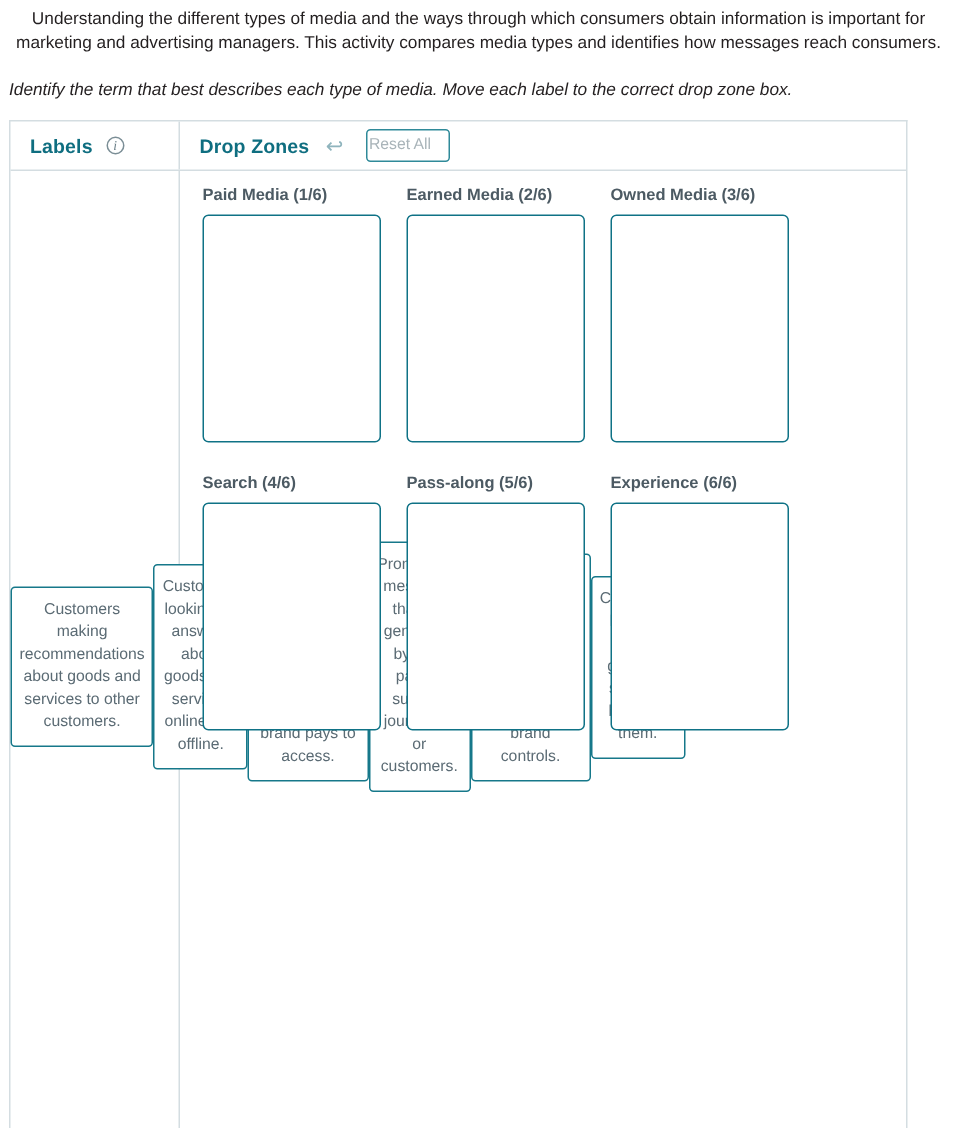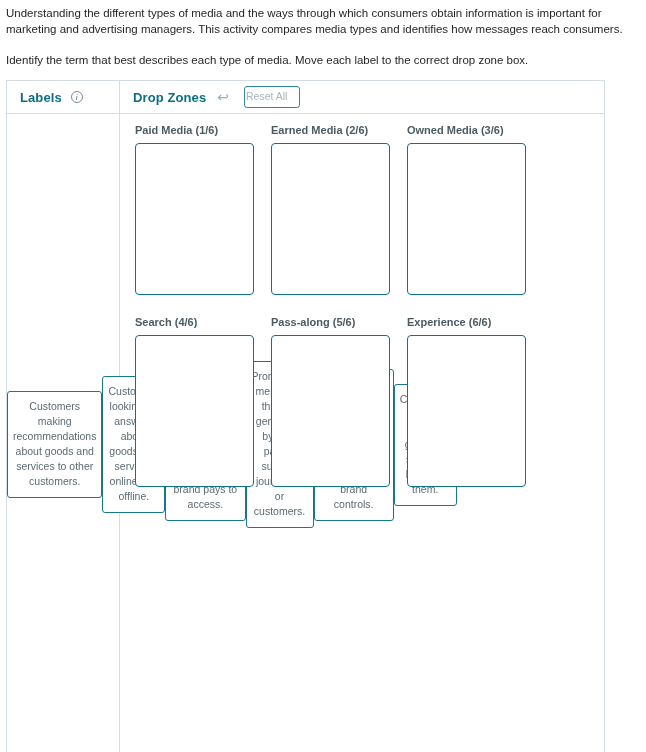--- a/index.html
+++ b/index.html
@@ -18,24 +18,26 @@
 
   
   .intro {
     padding: 6px 14px 0 6px;
   }
   .intro-paragraph {
     font-size: 11.5px;
     line-height: 15.5px;
     color: #231f20;
     margin: 0;
+    text-align: center;
   }
   .intro-instruction {
     font-size: 11.5px;
     line-height: 15.5px;
+    font-style: italic;
     color: #231f20;
     margin: 16px 0 0 0;
   }
 
   
   .panel {
     position: absolute;
     left: 6px;
     top: 80px;
     width: 599px;

